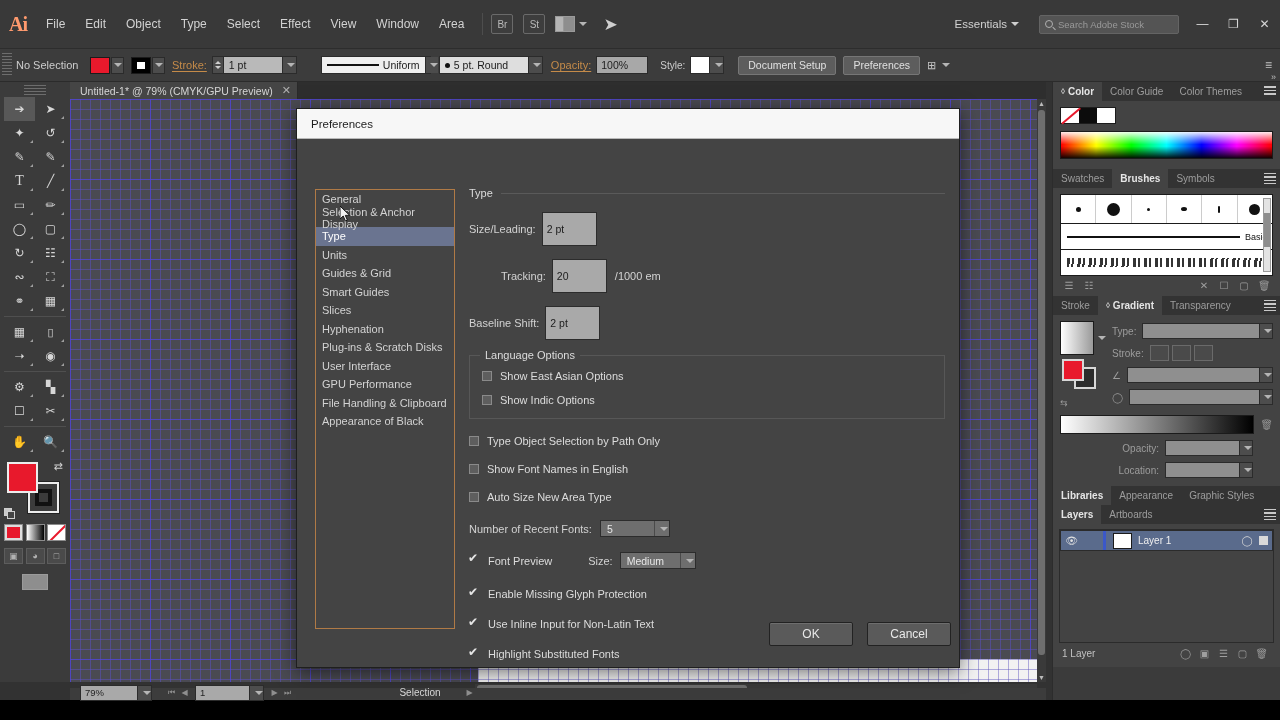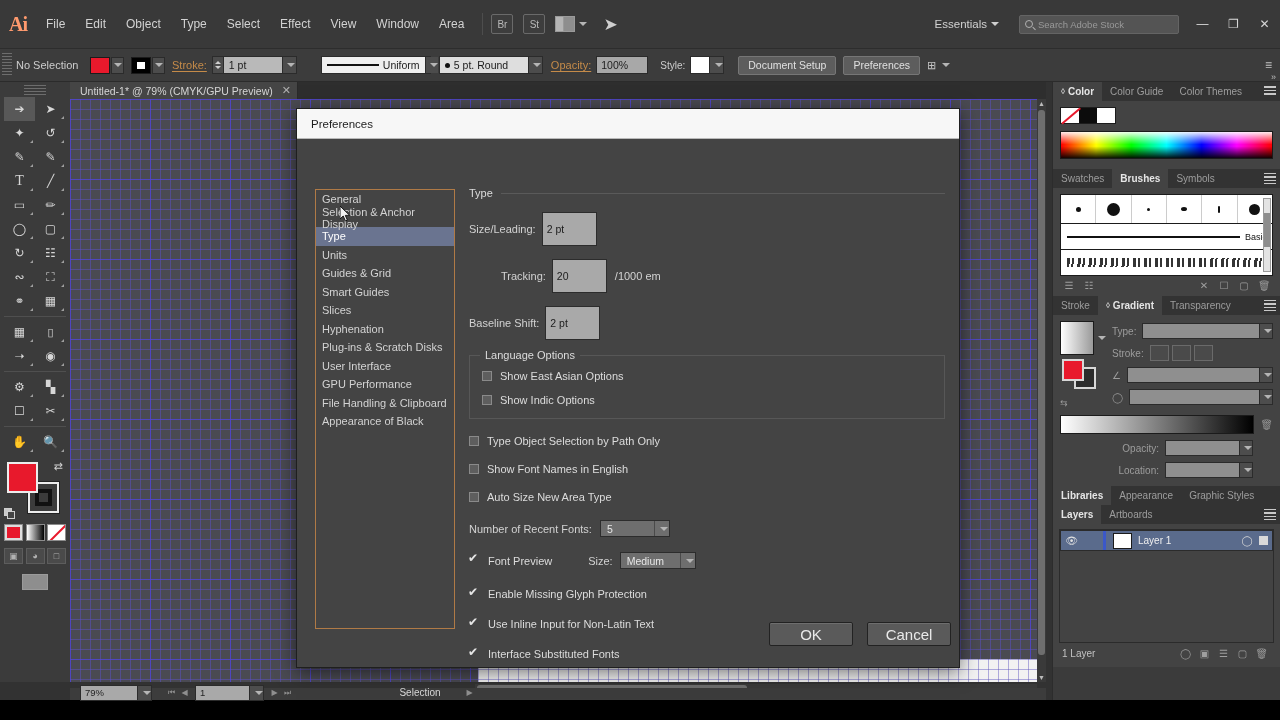--- a/index.html
+++ b/index.html
@@ -19,21 +19,21 @@
   .arrangebtn{ display:flex; align-items:center; margin-right:12px; }
   .arr-ico { width:20px; height:16px; border:1px solid #9a9a9a; display:flex; }
   .arr-ico i { display:block; border-right:1px solid #9a9a9a; background:#b5b5b5; }
   .arr-ico i:first-child{ width:8px;}
   .arr-ico i:last-child{ flex:1; border-right:none; background:#8e8e8e;}
   .caret { width:0;height:0;border-left:4px solid transparent;border-right:4px solid transparent;border-top:4px solid #b5b5b5; margin-left:4px;}
   .swoosh{ color:#cfcfcf; font-size:17px; margin-left:4px;}
 
   .mb-right { margin-left:auto; display:flex; align-items:center; height:48px; }
   .essentials { font-size:11.5px; color:#d2d2d2; display:flex; align-items:center; padding:0 6px;}
-  .searchbox { width:160px; height:19px; background:#545454; border:1px solid #646464; border-radius:2px;
+  .searchbox { width:140px; height:19px; background:#545454; border:1px solid #646464; border-radius:2px;
                display:flex; align-items:center; padding:0 5px; margin:0 8px 0 14px; color:#9a9a9a; font-size:9.5px;}
   .mag { width:8px;height:8px;border:1.3px solid #b0b0b0;border-radius:50%; position:relative; margin-right:5px;}
   .mag::after{content:"";position:absolute;width:4px;height:1.3px;background:#b0b0b0;transform:rotate(45deg);left:6px;top:7px;}
   .wbtn { width:31px; height:26px; display:flex;align-items:center;justify-content:center;color:#d8d8d8;font-size:12px;}
 
   
   .controlbar { position:absolute; left:0; top:48px; width:1280px; height:34px; background:#3c3c3c;
                 border-top:1px solid #2d2d2d; border-bottom:1px solid #2b2b2b; display:flex; align-items:center; }
   .gripper { width:10px;height:24px;margin:0 4px 0 2px;
              background:repeating-linear-gradient(to bottom,#6d6d6d 0 1px,transparent 1px 3px);}
@@ -205,21 +205,21 @@
   .box{ width:10px;height:10px; border:1px solid #8a8a8a; background:#5e5e5e; display:block;}
   .box.on{ background:transparent; border:none; position:relative; width:11px;height:11px;}
   .box.on::after{ content:"✔"; position:absolute; left:-1px; top:-4px; color:#e6e6e6; font-size:12px; }
   .cb-list .chk{ margin-top:16px; }
   .dd2{ height:17px; background:#6e6e6e; border:1px solid #2c2c2c; color:#e6e6e6; font-size:10.5px;
         display:flex; align-items:center; min-width:70px;}
   .dd2 .v{ flex:1; padding:0 6px;}
   .dd2 .a{ width:15px; height:100%; border-left:1px solid #4a4a4a; display:flex;align-items:center;justify-content:center;}
   .dlg-btns{ position:absolute; right:8px; bottom:22px; display:flex; gap:14px;}
   .dbtn{ width:84px; height:24px; background:#5a5a5a; border:1px solid #222; border-radius:2px;
-         color:#e9e9e9; font-size:15px; display:flex; align-items:center; justify-content:center;
+         color:#e9e9e9; font-size:12px; display:flex; align-items:center; justify-content:center;
          box-shadow:inset 0 1px 0 #6e6e6e;}
 
   .cursor{ position:absolute; left:340px; top:206px; width:11px; height:17px; z-index:50; }
   .cursor svg{ display:block; }
 </style>
 </head>
 <body>
 
 <div id="app">
 
@@ -729,21 +729,21 @@
           <div class="chk" style="margin-top:19px">
             <span class="box on"></span>
             <span>Enable Missing Glyph Protection</span>
           </div>
           <div class="chk" style="margin-top:18px">
             <span class="box on"></span>
             <span>Use Inline Input for Non-Latin Text</span>
           </div>
           <div class="chk" style="margin-top:18px">
             <span class="box on"></span>
-            <span>Interface Substituted Fonts</span>
+            <span>Highlight Substituted Fonts</span>
           </div>
         </div>
       </div>
 
       <div class="dlg-btns">
         <div class="dbtn">OK</div>
         <div class="dbtn">Cancel</div>
       </div>
     </div>
   </div>

